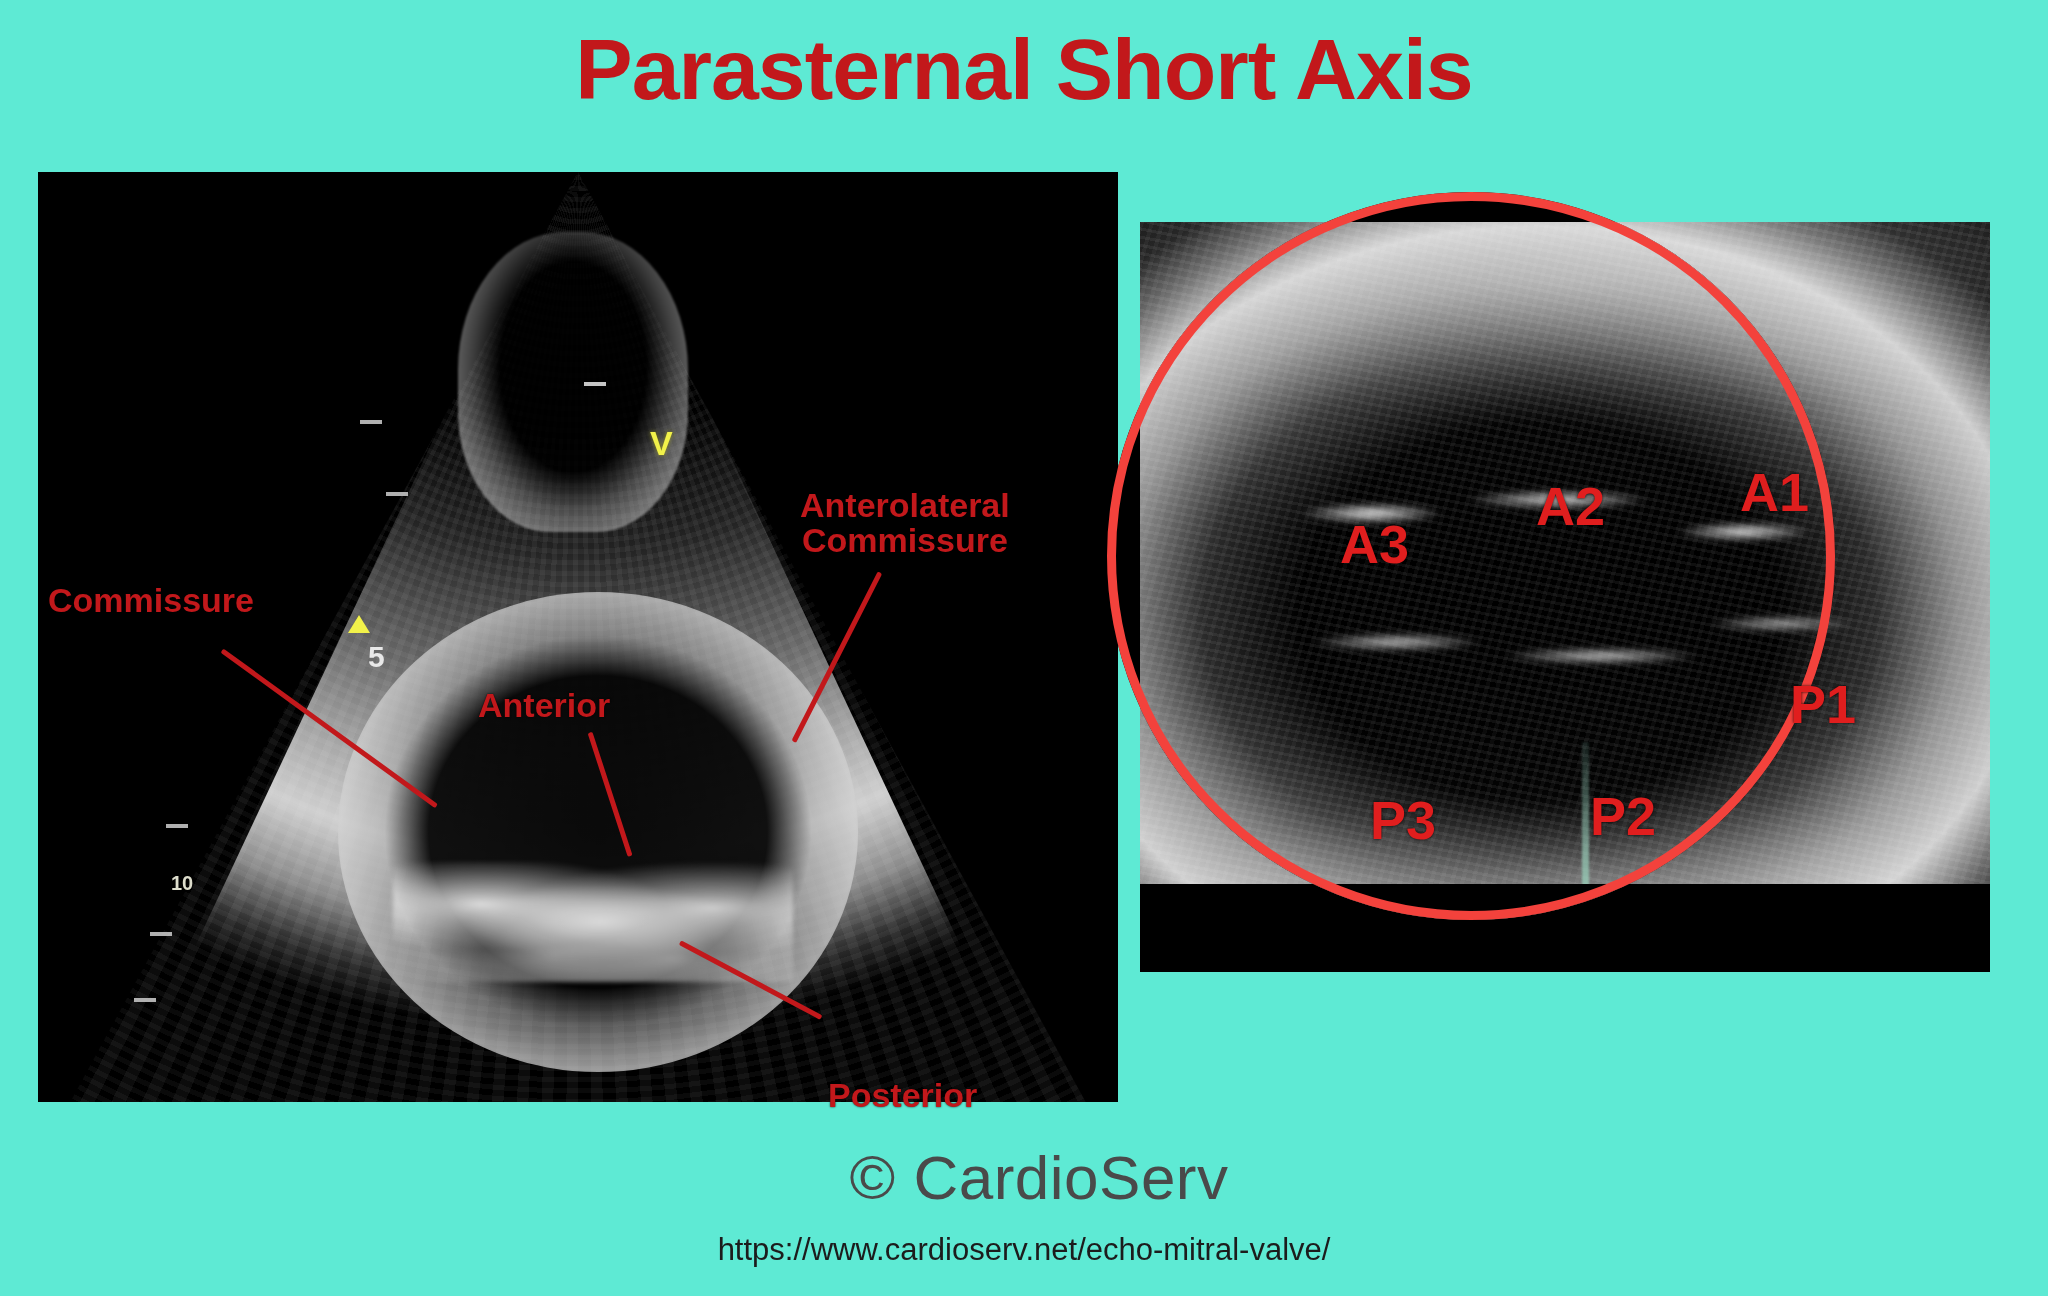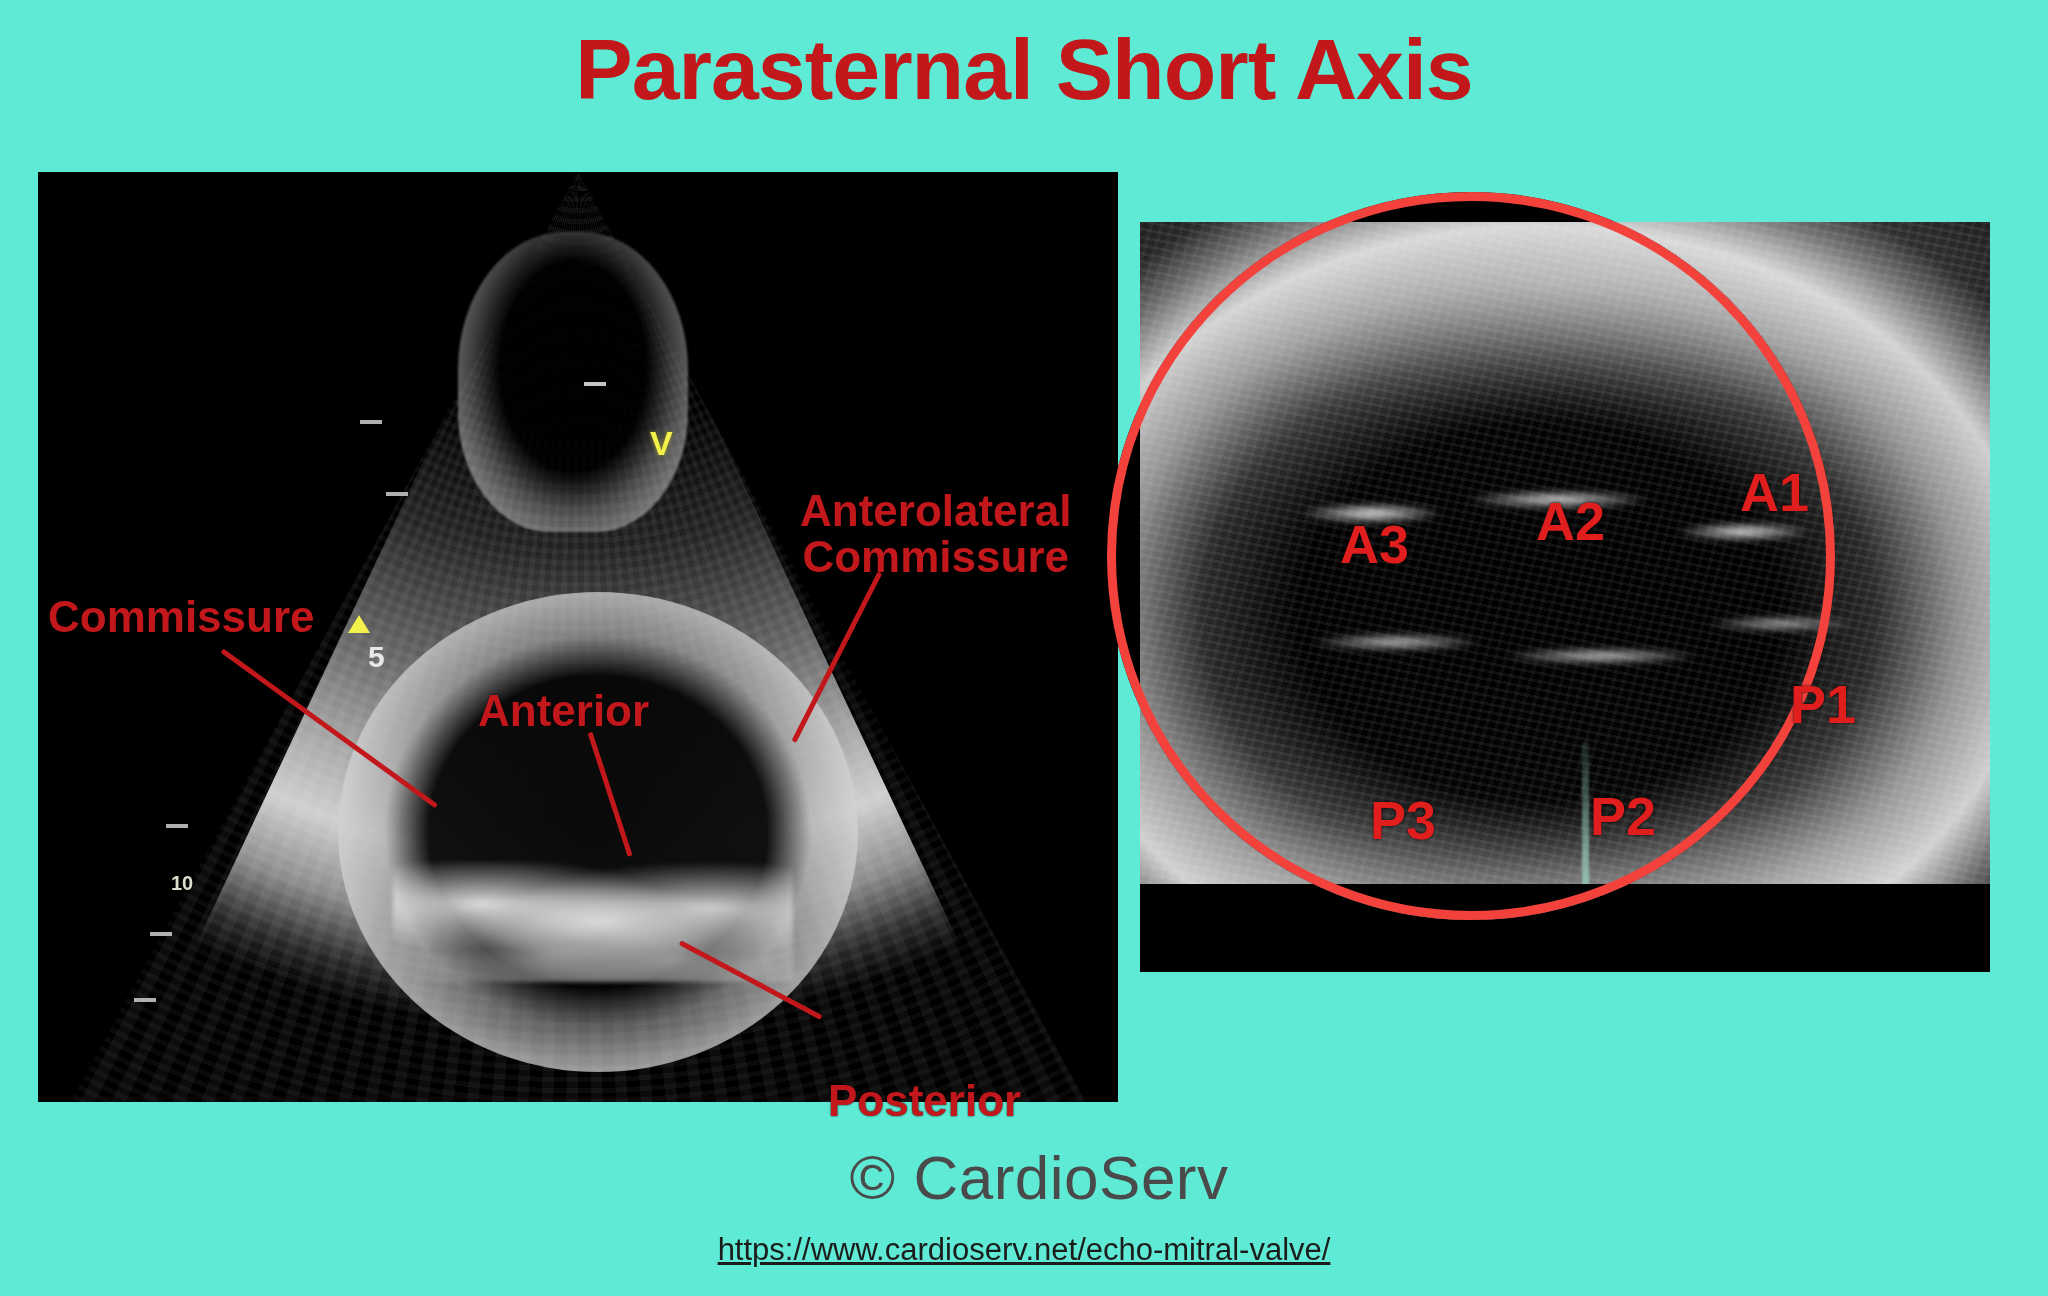--- a/index.html
+++ b/index.html
@@ -256,30 +256,30 @@
 
   
   .lbl {
     position: absolute;
     color: #c2181b;
     font-weight: bold;
     line-height: 1.04;
     white-space: pre;
     text-shadow: 0 0 2px rgba(0,0,0,0.9);
   }
-  .lbl.left-panel-lbl { font-size: 44px; }
+  .lbl.left-panel-lbl { font-size: 34px; }
   .lbl.seg { font-size: 54px; color: #e01e1e; text-shadow: 0 0 3px rgba(0,0,0,0.85); }
 
   #lbl-posteromedial { left: 48px;  top: 548px; text-align: center; }
   #lbl-anterolateral { left: 800px; top: 488px; text-align: center; }
   #lbl-anterior      { left: 478px; top: 688px; }
   #lbl-posterior     { left: 828px; top: 1030px; margin-top: 48px; }
 
   #lbl-a1 { left: 1740px; top: 464px; }
-  #lbl-a2 { left: 1536px; top: 478px; margin-top: 15px; }
+  #lbl-a2 { left: 1536px; top: 478px; }
   #lbl-a3 { left: 1340px; top: 516px; }
   #lbl-p1 { left: 1790px; top: 676px; }
   #lbl-p2 { left: 1590px; top: 788px; }
   #lbl-p3 { left: 1370px; top: 792px; }
 
   .leader {
     position: absolute;
     background: #c2181b;
     transform-origin: 0 50%;
     height: 5px;
@@ -333,21 +333,20 @@
   }
   #source-url {
     position: absolute;
     left: 0;
     top: 1232px;
     width: 2048px;
     text-align: center;
     font-size: 31px;
     color: #1c1c1c;
     white-space: nowrap;
-    text-decoration: underline;
   }
 </style>
 </head>
 <body>
 
 <div id="page">
 
   <div id="figure-title">Parasternal Short Axis</div>
 
   <div class="us-panel" id="panel-left">

